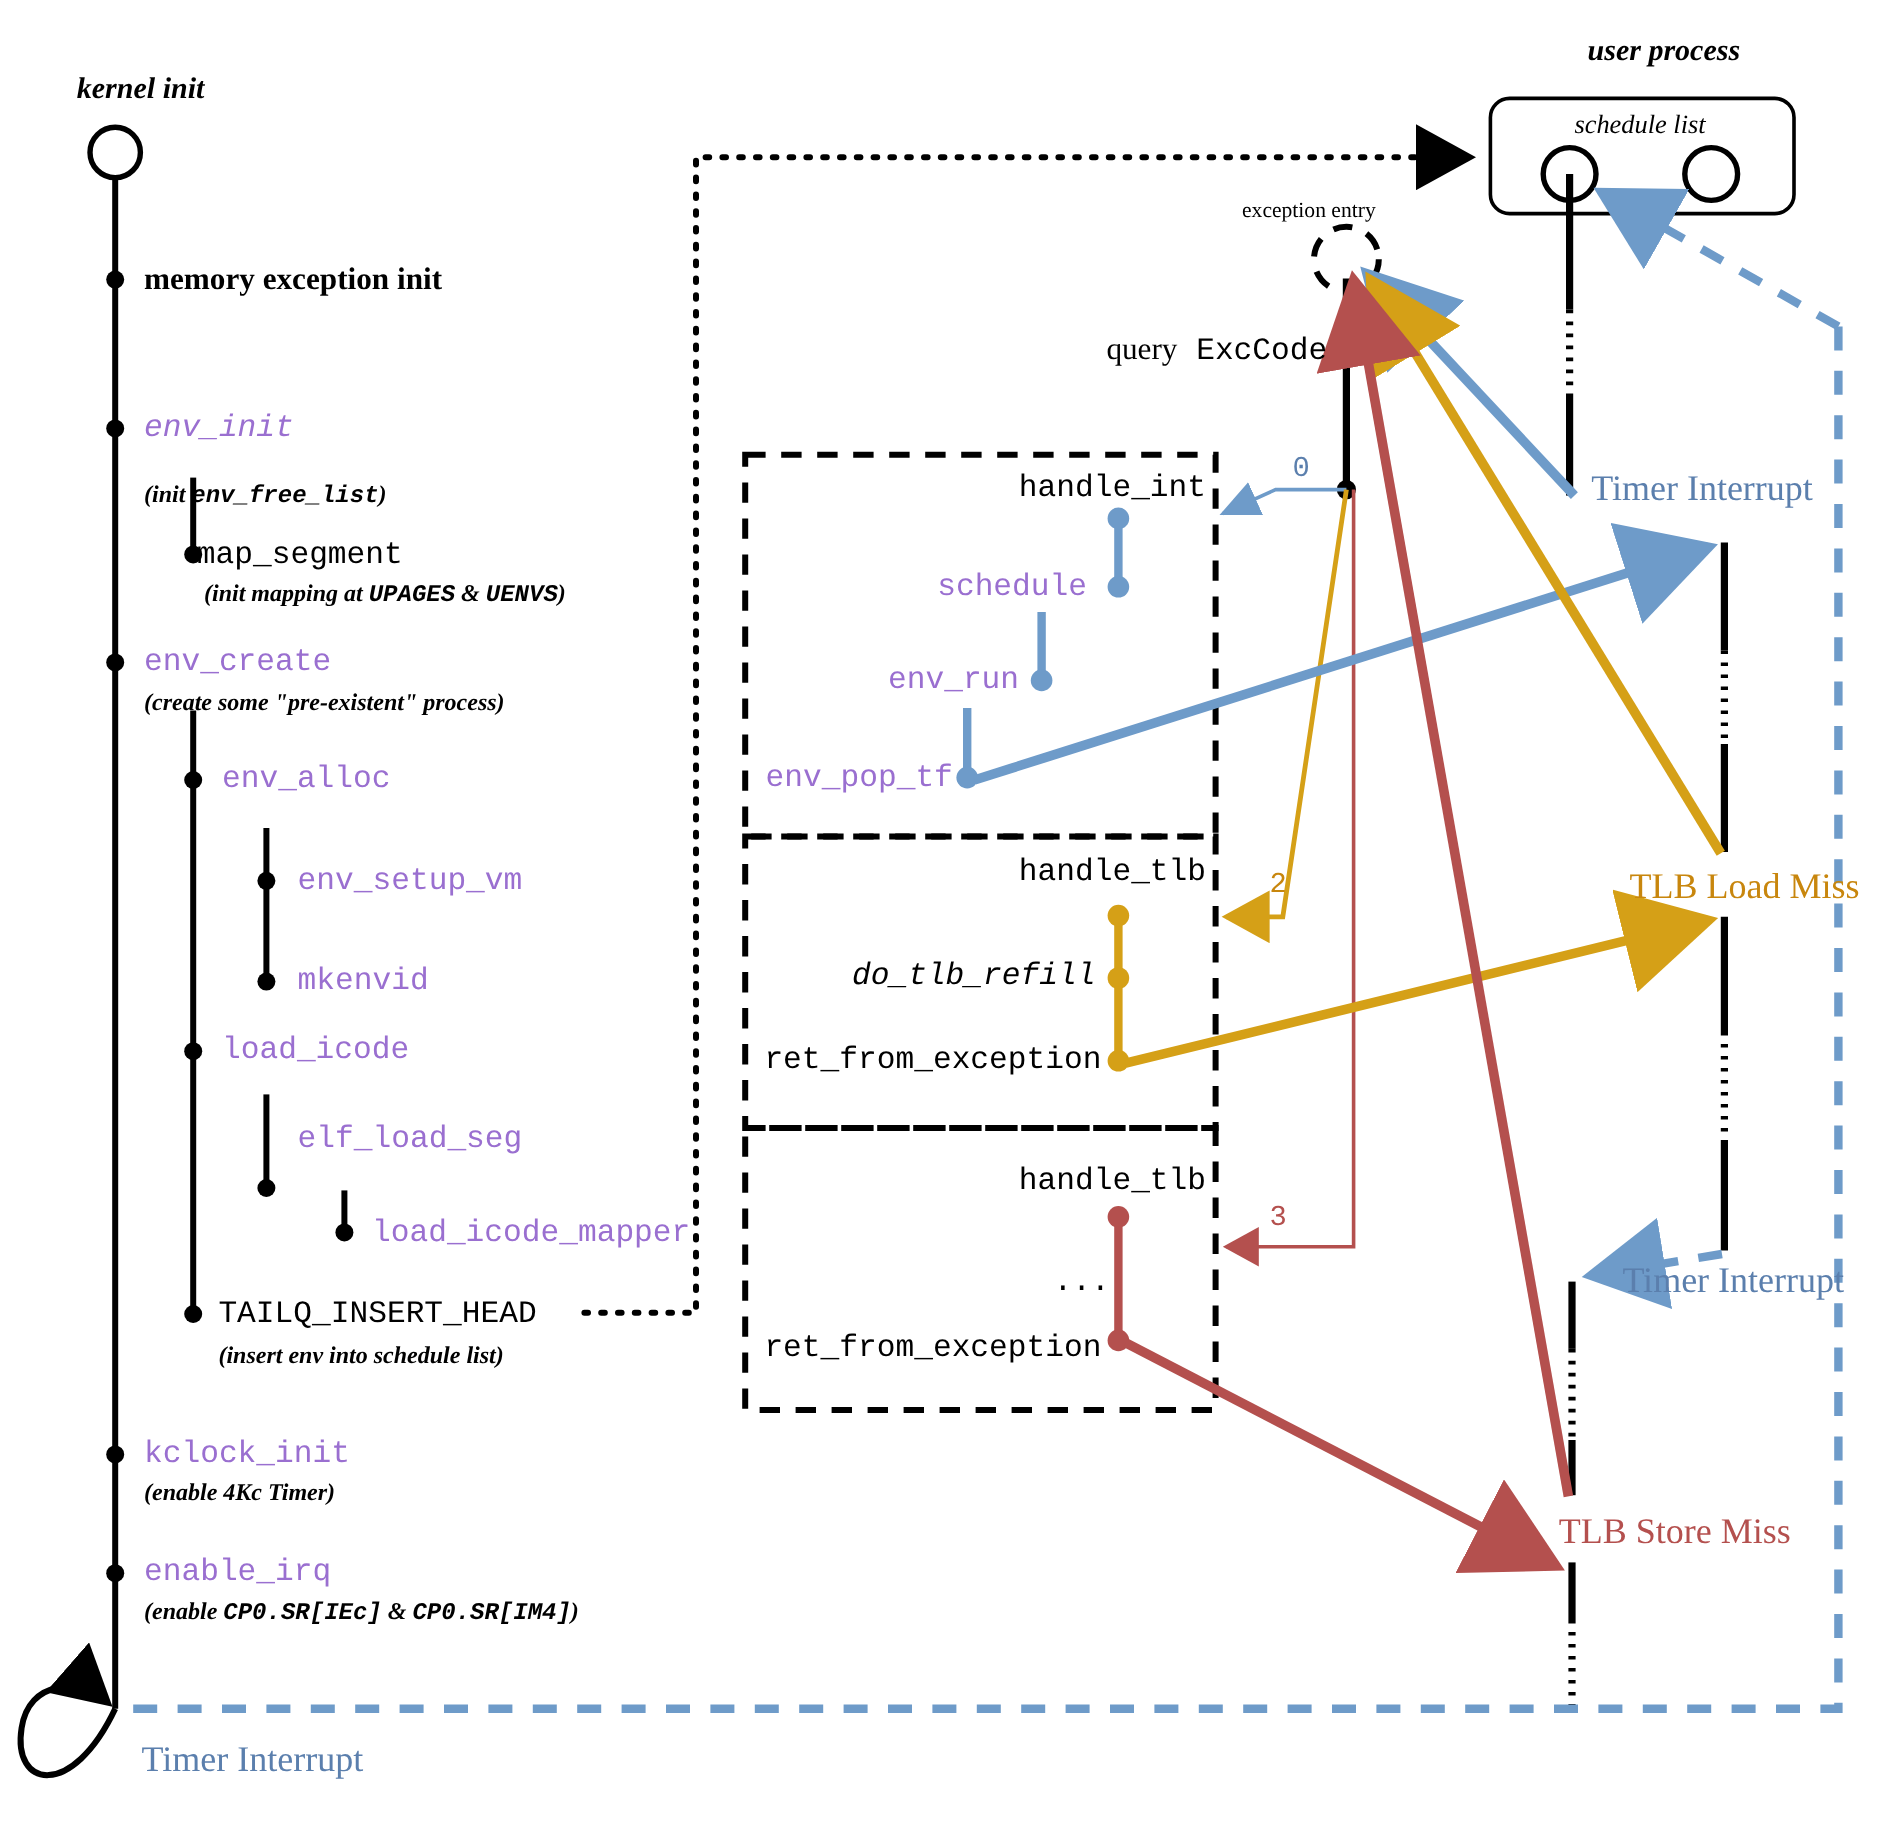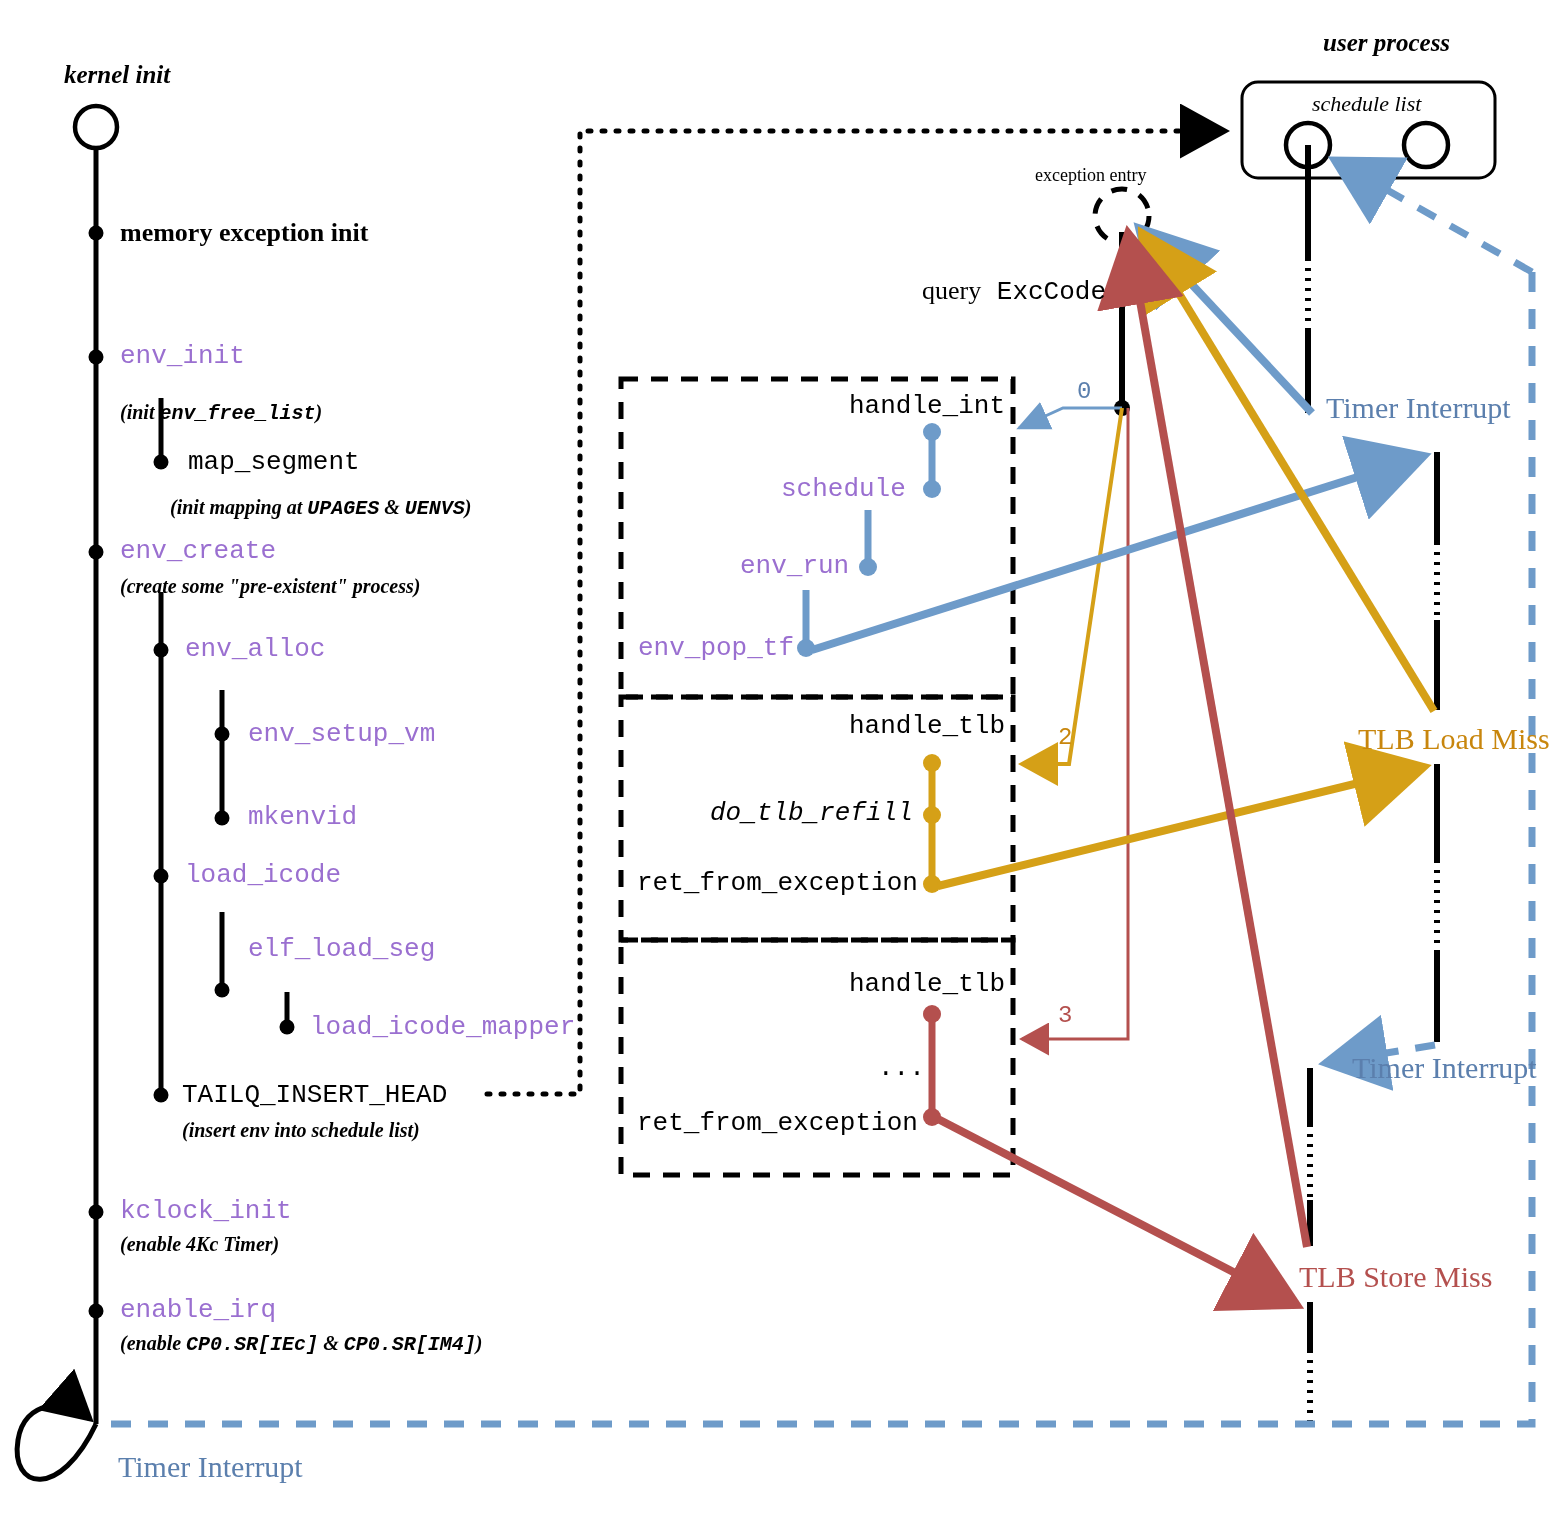--- a/index.html
+++ b/index.html
@@ -207,27 +207,27 @@
     </g>
   </svg>
 
   <div class="lbl hdr" style="left:64px;top:62px;">kernel init</div>
   <div class="lbl hdr" style="left:1302px;top:30px;margin-left:21px;">user process</div>
   <div class="lbl" style="left:1312px;top:93px;font-style:italic;font-size:22px;color:#000;">schedule list</div>
   <div class="lbl serif" style="left:1035px;top:166px;font-size:18px;color:#000;">exception entry</div>
 
   <div class="lbl serif" style="left:120px;top:220px;font-size:26px;font-weight:600;color:#000;">memory exception init</div>
 
-  <div class="lbl mono fn s26" style="left:120px;top:343px;">env_init</div>
+  <div class="lbl mono fn s26" style="left:120px;top:343px;font-style:italic;">env_init</div>
   <div class="lbl note" style="left:120px;top:402px;">
     <span>(init </span><span class="mono">env_free_list</span><span>)</span>
   </div>
 
-  <div class="lbl mono blk s26" style="left:188px;top:449px;">map_segment</div>
-  <div class="lbl note" style="left:170px;top:485px;margin-top:12px;">
+  <div class="lbl mono blk s26" style="left:164px;top:449px;">map_segment</div>
+  <div class="lbl note" style="left:170px;top:485px;">
     <span>(init mapping at </span><span class="mono">UPAGES</span><span> &amp; </span><span class="mono">UENVS</span><span>)</span>
   </div>
 
   <div class="lbl mono fn s26" style="left:120px;top:538px;">env_create</div>
   <div class="lbl note" style="left:120px;top:576px;">(create some "pre-existent" process)</div>
 
   <div class="lbl mono fn s26" style="left:185px;top:636px;">env_alloc</div>
   <div class="lbl mono fn s26" style="left:248px;top:721px;">env_setup_vm</div>
   <div class="lbl mono fn s26" style="left:248px;top:804px;">mkenvid</div>
   <div class="lbl mono fn s26" style="left:185px;top:862px;">load_icode</div>

